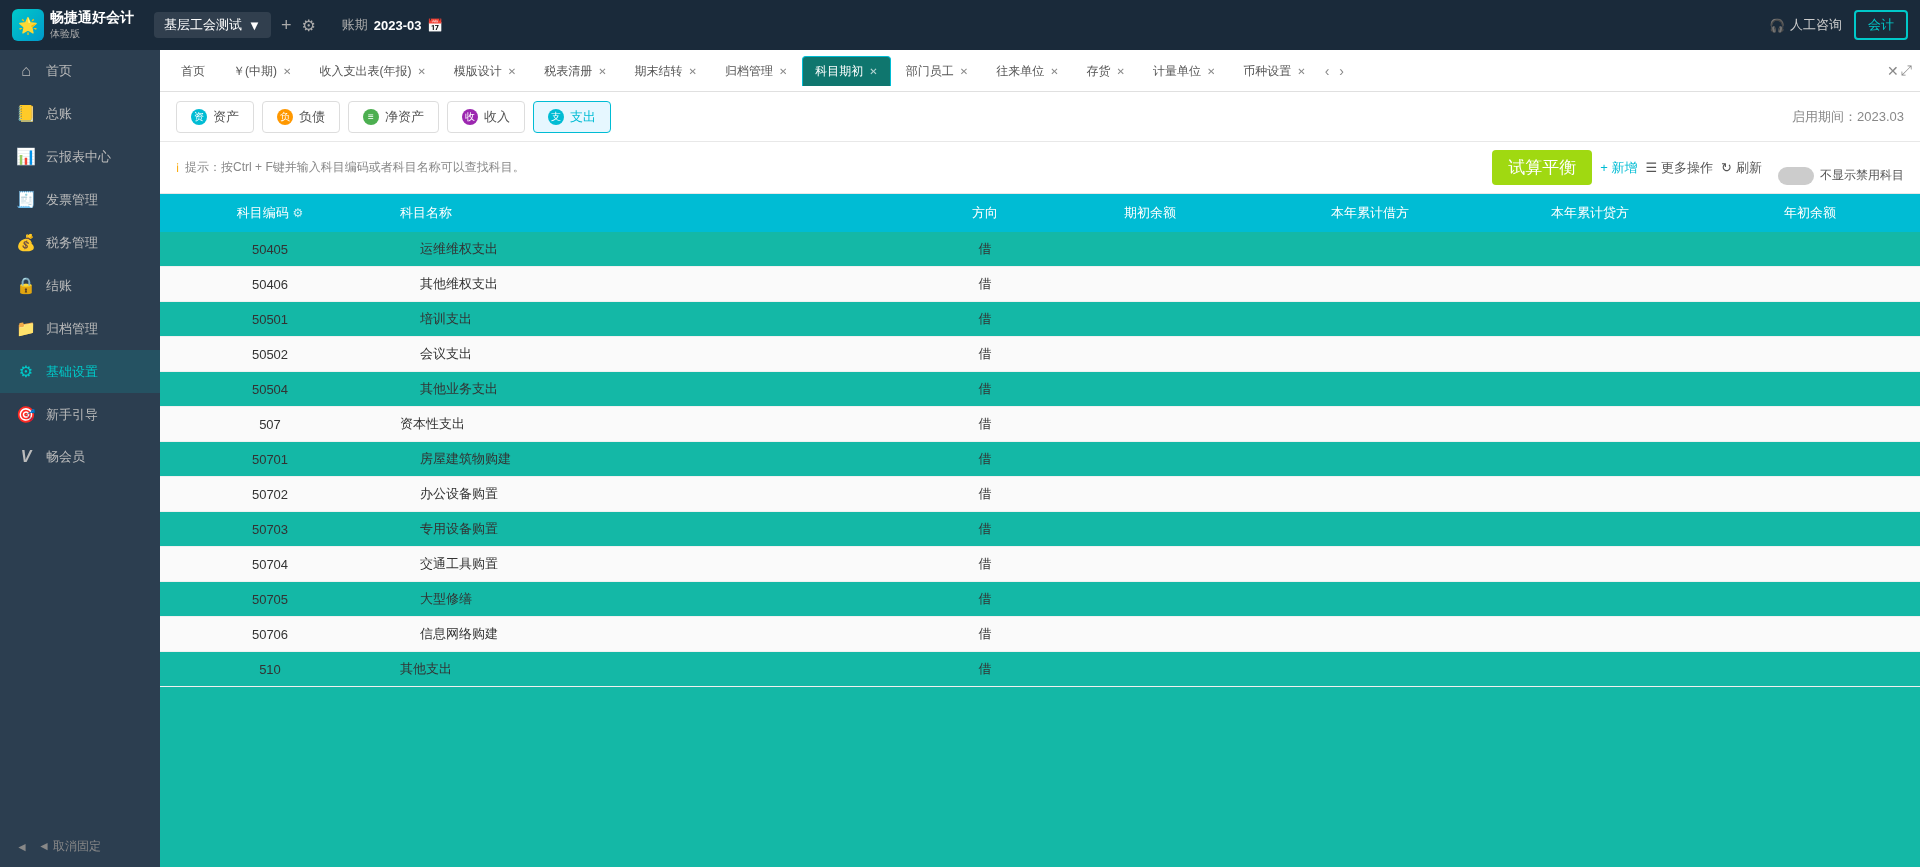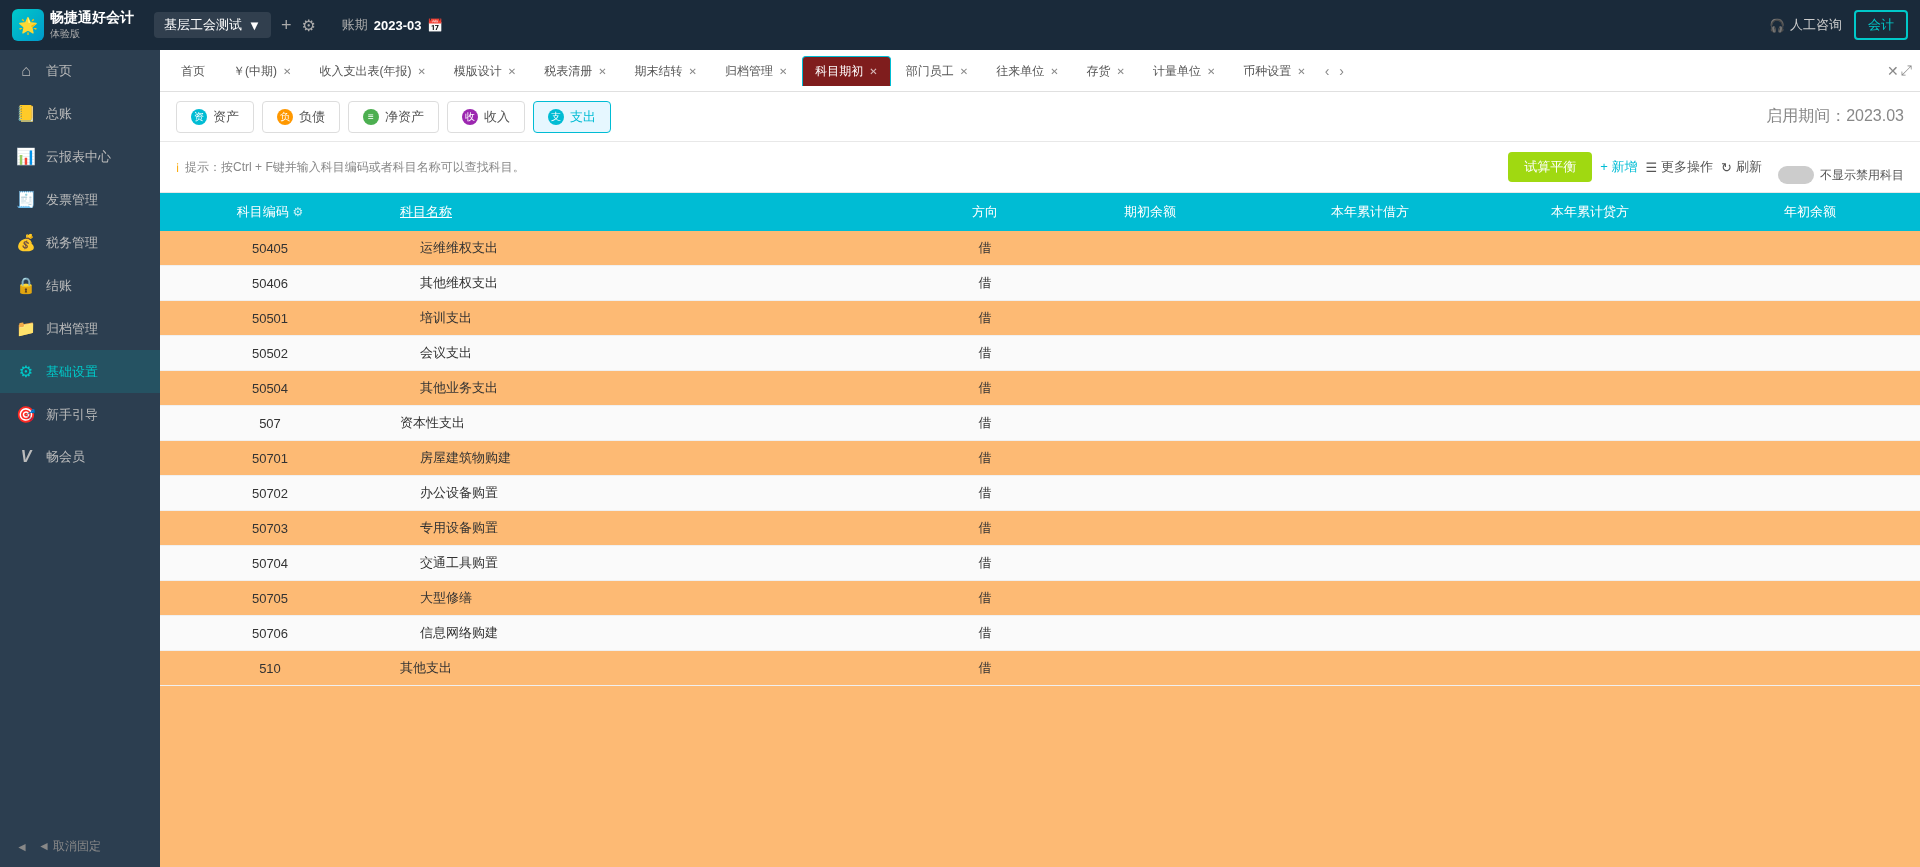--- a/index.html
+++ b/index.html
@@ -6,21 +6,21 @@
     body { font-family: "Microsoft YaHei", "PingFang SC", sans-serif; font-size: 13px; background: #f0f2f5; color: #333; overflow: hidden; }
 
     
     .app-container { display: flex; flex-direction: column; height: 867px; width: 1920px; }
     .top-bar { height: 50px; background: #1a2a3a; display: flex; align-items: center; padding: 0 12px; gap: 10px; flex-shrink: 0; }
     .main-area { display: flex; flex: 1; overflow: hidden; }
     .sidebar { width: 160px; background: #2c3e50; flex-shrink: 0; display: flex; flex-direction: column; }
     .content-area { flex: 1; display: flex; flex-direction: column; overflow: hidden; }
     .tab-bar { height: 42px; background: #fff; display: flex; align-items: center; border-bottom: 1px solid #e0e0e0; padding: 0 8px; gap: 2px; flex-shrink: 0; overflow: hidden; }
     .sub-header { height: 50px; background: #fff; display: flex; align-items: center; padding: 0 16px; gap: 8px; border-bottom: 1px solid #e8e8e8; flex-shrink: 0; }
-    .table-container { flex: 1; overflow: auto; background: #fdba74; }
+    .table-container { flex: 1; overflow: auto; background: #14b8a6; }
 
     
     .logo-area { display: flex; align-items: center; gap: 6px; }
     .logo-icon { width: 32px; height: 32px; background: linear-gradient(135deg, #00c9c9, #0099cc); border-radius: 6px; display: flex; align-items: center; justify-content: center; color: #fff; font-size: 16px; }
     .logo-text { color: #fff; font-size: 14px; font-weight: bold; }
     .logo-sub { color: #aaa; font-size: 10px; }
     .company-selector { display: flex; align-items: center; gap: 6px; background: rgba(255,255,255,0.1); border-radius: 4px; padding: 4px 10px; color: #fff; font-size: 13px; cursor: pointer; margin-left: 10px; }
     .period-info { display: flex; align-items: center; gap: 6px; color: #ccc; font-size: 13px; margin-left: 16px; }
     .period-label { color: #aaa; }
     .period-value { color: #fff; font-weight: bold; }
@@ -29,37 +29,37 @@
     .account-btn { border: 2px solid #00c9c9; color: #00c9c9; background: transparent; border-radius: 4px; padding: 4px 12px; font-size: 13px; cursor: pointer; }
 
     
     .sidebar-item { display: flex; align-items: center; gap: 10px; padding: 12px 16px; color: #bbb; cursor: pointer; font-size: 13px; }
     .sidebar-item.active { background: rgba(0,200,200,0.15); color: #00c9c9; }
     .sidebar-icon { font-size: 16px; width: 20px; text-align: center; }
     .sidebar-bottom { margin-top: auto; padding: 12px 16px; color: #888; font-size: 12px; cursor: pointer; display: flex; align-items: center; gap: 6px; }
 
     
     .tab-item { display: flex; align-items: center; gap: 4px; padding: 6px 12px; font-size: 12px; color: #555; cursor: pointer; border-radius: 4px 4px 0 0; white-space: nowrap; border: 1px solid transparent; border-bottom: none; }
-    .tab-item.active { background: #7f1d1d; color: #fff; border-color: #00bcd4; }
+    .tab-item.active { background: #0f766e; color: #fff; border-color: #00bcd4; }
     .tab-close { font-size: 10px; margin-left: 2px; opacity: 0.7; }
     .tab-nav-btn { background: none; border: none; color: #888; cursor: pointer; font-size: 14px; padding: 4px; }
     .tab-close-all { background: none; border: none; color: #888; cursor: pointer; font-size: 14px; margin-left: auto; }
     .tab-maximize { background: none; border: none; color: #888; cursor: pointer; font-size: 14px; }
 
     
     .type-tab { display: flex; align-items: center; gap: 6px; padding: 6px 14px; border: 1px solid #ddd; border-radius: 4px; cursor: pointer; font-size: 13px; color: #555; background: #fff; }
     .type-tab.active { background: #e6f7ff; border-color: #00bcd4; color: #00bcd4; }
     .type-tab .tab-icon { width: 16px; height: 16px; border-radius: 50%; display: flex; align-items: center; justify-content: center; font-size: 10px; color: #fff; }
-    .period-display { margin-left: auto; color: #888; font-size: 16px; }
+    .period-display { margin-left: auto; color: #888; font-size: 13px; }
 
     
     .hint-box { display: flex; align-items: center; gap: 6px; color: #888; font-size: 12px; flex: 1; }
     .hint-icon { color: #faad14; }
     .toolbar-actions { margin-left: auto; display: flex; align-items: center; gap: 8px; }
-    .balance-btn { background: #a0d911; color: #fff; border: none; border-radius: 4px; padding: 6px 16px; font-size: 13px; cursor: pointer; }
+    .balance-btn { background: #a0d911; color: #fff; border: none; border-radius: 4px; padding: 6px 16px; font-size: 17px; cursor: pointer; }
     .add-btn { display: flex; align-items: center; gap: 4px; background: none; border: none; color: #00bcd4; font-size: 13px; cursor: pointer; }
     .more-btn { display: flex; align-items: center; gap: 4px; background: none; border: none; color: #555; font-size: 13px; cursor: pointer; }
     .refresh-btn { display: flex; align-items: center; gap: 4px; background: none; border: none; color: #555; font-size: 13px; cursor: pointer; }
     .toggle-container { display: flex; align-items: center; gap: 6px; margin-left: 8px; margin-top: 16px; }
     .toggle-switch { width: 36px; height: 18px; background: #ccc; border-radius: 9px; position: relative; cursor: pointer; }
     .toggle-label { font-size: 12px; color: #555; }
 
     
     table { width: 100%; border-collapse: collapse; table-layout: fixed; }
     thead tr { background: #00bcd4; color: #fff; }
@@ -272,21 +272,21 @@
       </div>
 
       <div class="table-container">
         <table>
           <thead>
             <tr>
               <th style="width:200px;">
                 <span>科目编码</span>
                 <span class="gear-icon"> ⚙</span>
               </th>
-              <th style="width:500px; text-align:left; padding-left:20px;text-decoration:underline;">科目名称</th>
+              <th style="width:500px; text-align:left; padding-left:20px;">科目名称</th>
               <th style="width:100px;">方向</th>
               <th style="width:200px;">期初余额</th>
               <th style="width:200px;">本年累计借方</th>
               <th style="width:200px;">本年累计贷方</th>
               <th style="width:200px;">年初余额</th>
             </tr>
           </thead>
           <tbody id="table-body">
           <tr>
       <td class="code-cell">50405</td>

